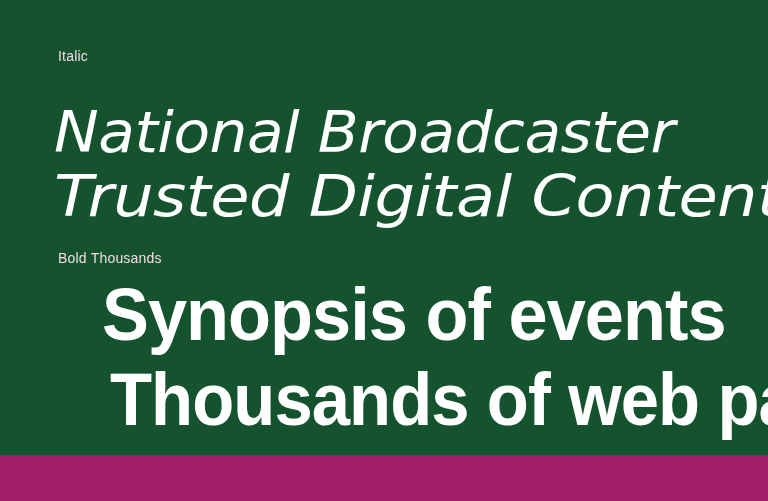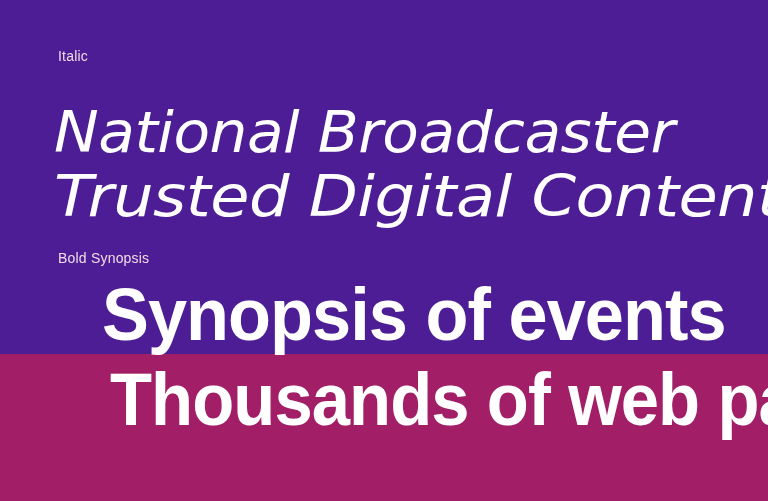--- a/index.html
+++ b/index.html
@@ -11,22 +11,22 @@
     height: 501px;
     overflow: hidden;
     background: #a21e66;
     font-family: "Liberation Sans", sans-serif;
     -webkit-font-smoothing: antialiased;
   }
 
   .specimen {
     position: relative;
     width: 768px;
-    height: 354px;
-    background: #4c1d95;
+    height: 455px;
+    background: #14532d;
     box-sizing: border-box;
   }
 
   
   .style-label {
     position: absolute;
     color: #f2dbe6;
     font-family: "Liberation Sans", sans-serif;
     font-size: 14px;
     font-weight: 400;
@@ -102,20 +102,20 @@
 
 <div class="specimen">
 
   <div class="style-label label-italic">Italic</div>
 
   <div class="sample-italic">
     <div class="line line-1">National Broadcaster</div>
     <div class="line line-2">Trusted Digital Content</div>
   </div>
 
-  <div class="style-label label-bold-condensed">Bold Synopsis</div>
+  <div class="style-label label-bold-condensed">Bold Thousands</div>
 
   <div class="sample-bold-condensed">
     <div class="line line-1">Synopsis of events</div>
     <div class="line line-2">Thousands of web pages</div>
   </div>
 
 </div>
 
 </body></html>

